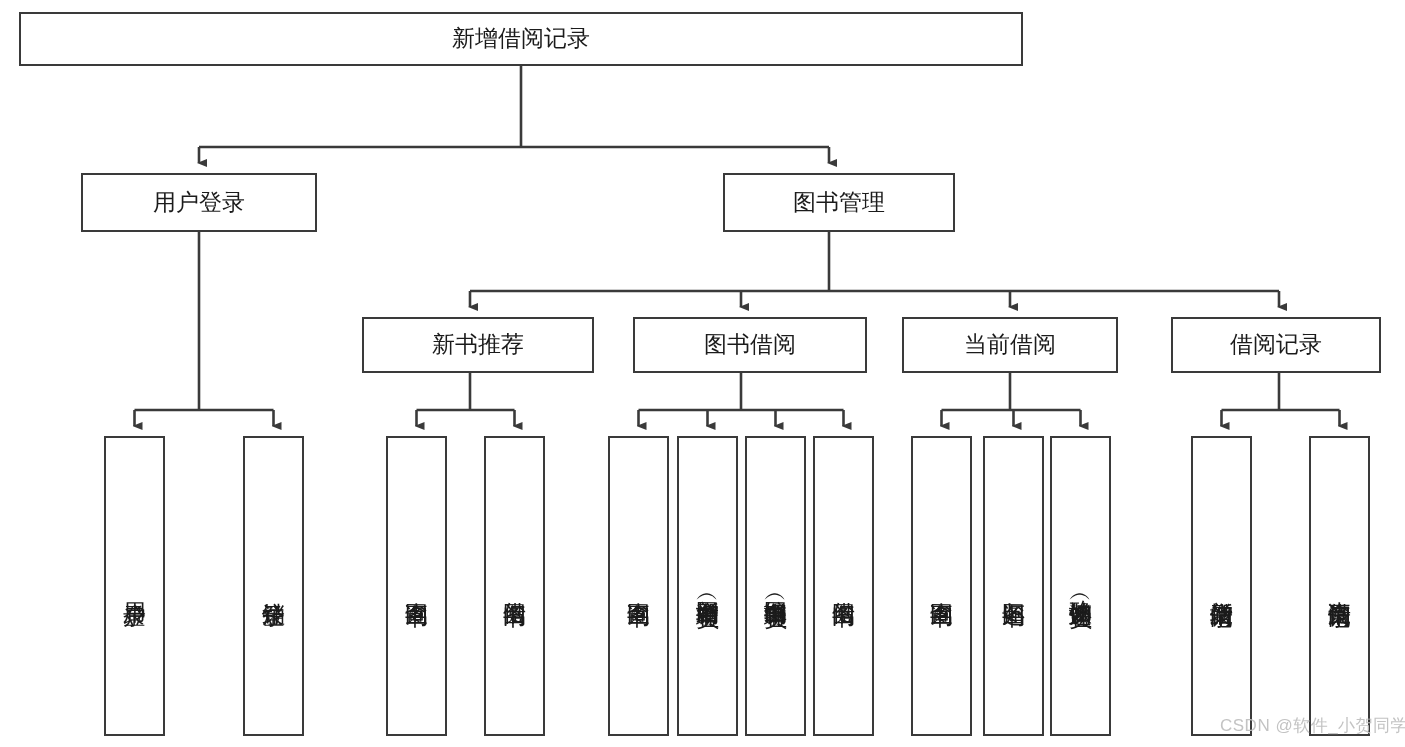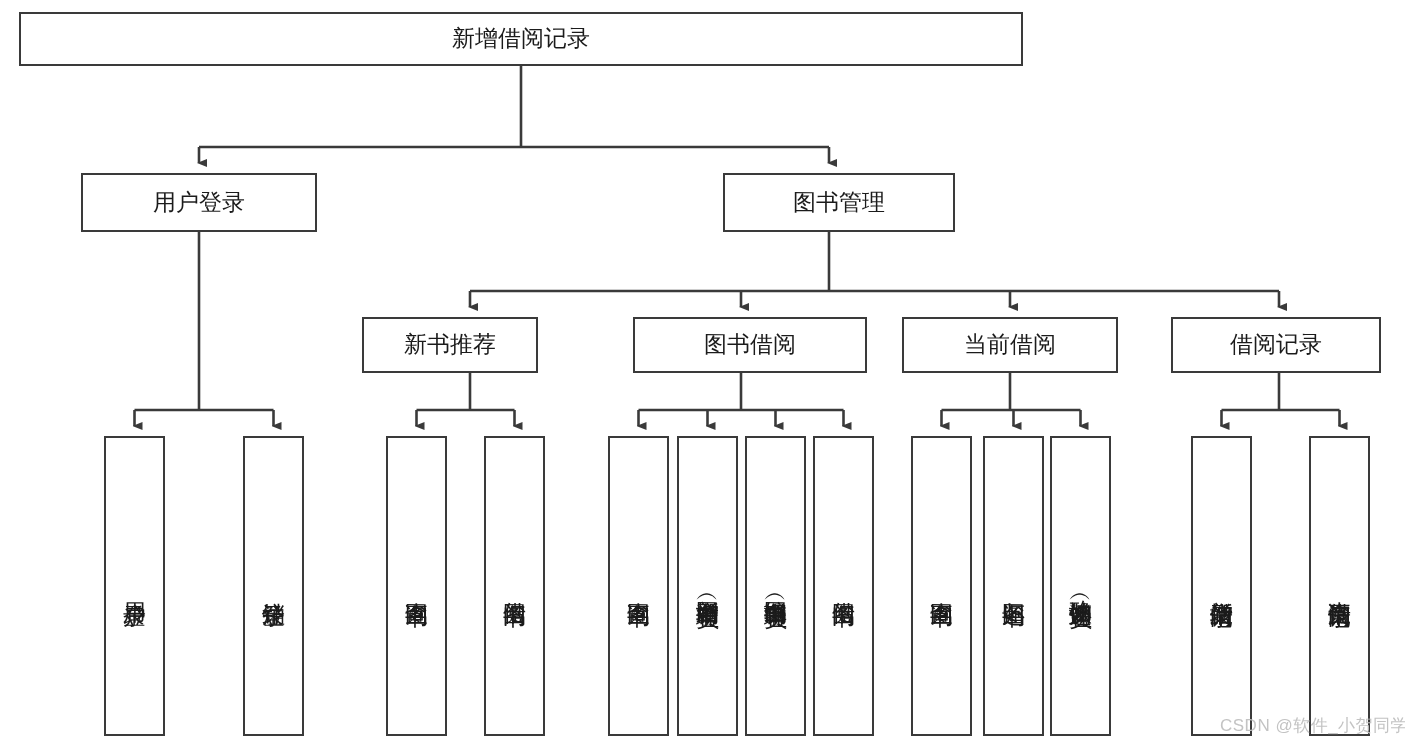--- a/index.html
+++ b/index.html
@@ -115,21 +115,21 @@
   <div id="node-layer">
       <div class="node horiz" style="left: 19px; top: 12px; width: 1004px; height: 54px;">
         <span class="node-label">新增借阅记录</span>
       </div>
       <div class="node horiz" style="left: 81px; top: 173px; width: 236px; height: 59px;">
         <span class="node-label">用户登录</span>
       </div>
       <div class="node horiz" style="left: 711px; top: 173px; width: 232px; height: 59px; margin-left: 12px;">
         <span class="node-label">图书管理</span>
       </div>
-      <div class="node horiz" style="left: 362px; top: 317px; width: 176px; height: 56px;">
+      <div class="node horiz" style="left: 362px; top: 317px; width: 232px; height: 56px;">
         <span class="node-label">新书推荐</span>
       </div>
       <div class="node horiz" style="left: 633px; top: 317px; width: 234px; height: 56px;">
         <span class="node-label">图书借阅</span>
       </div>
       <div class="node horiz" style="left: 902px; top: 317px; width: 216px; height: 56px;">
         <span class="node-label">当前借阅</span>
       </div>
       <div class="node horiz" style="left: 1171px; top: 317px; width: 210px; height: 56px;">
         <span class="node-label">借阅记录</span>

